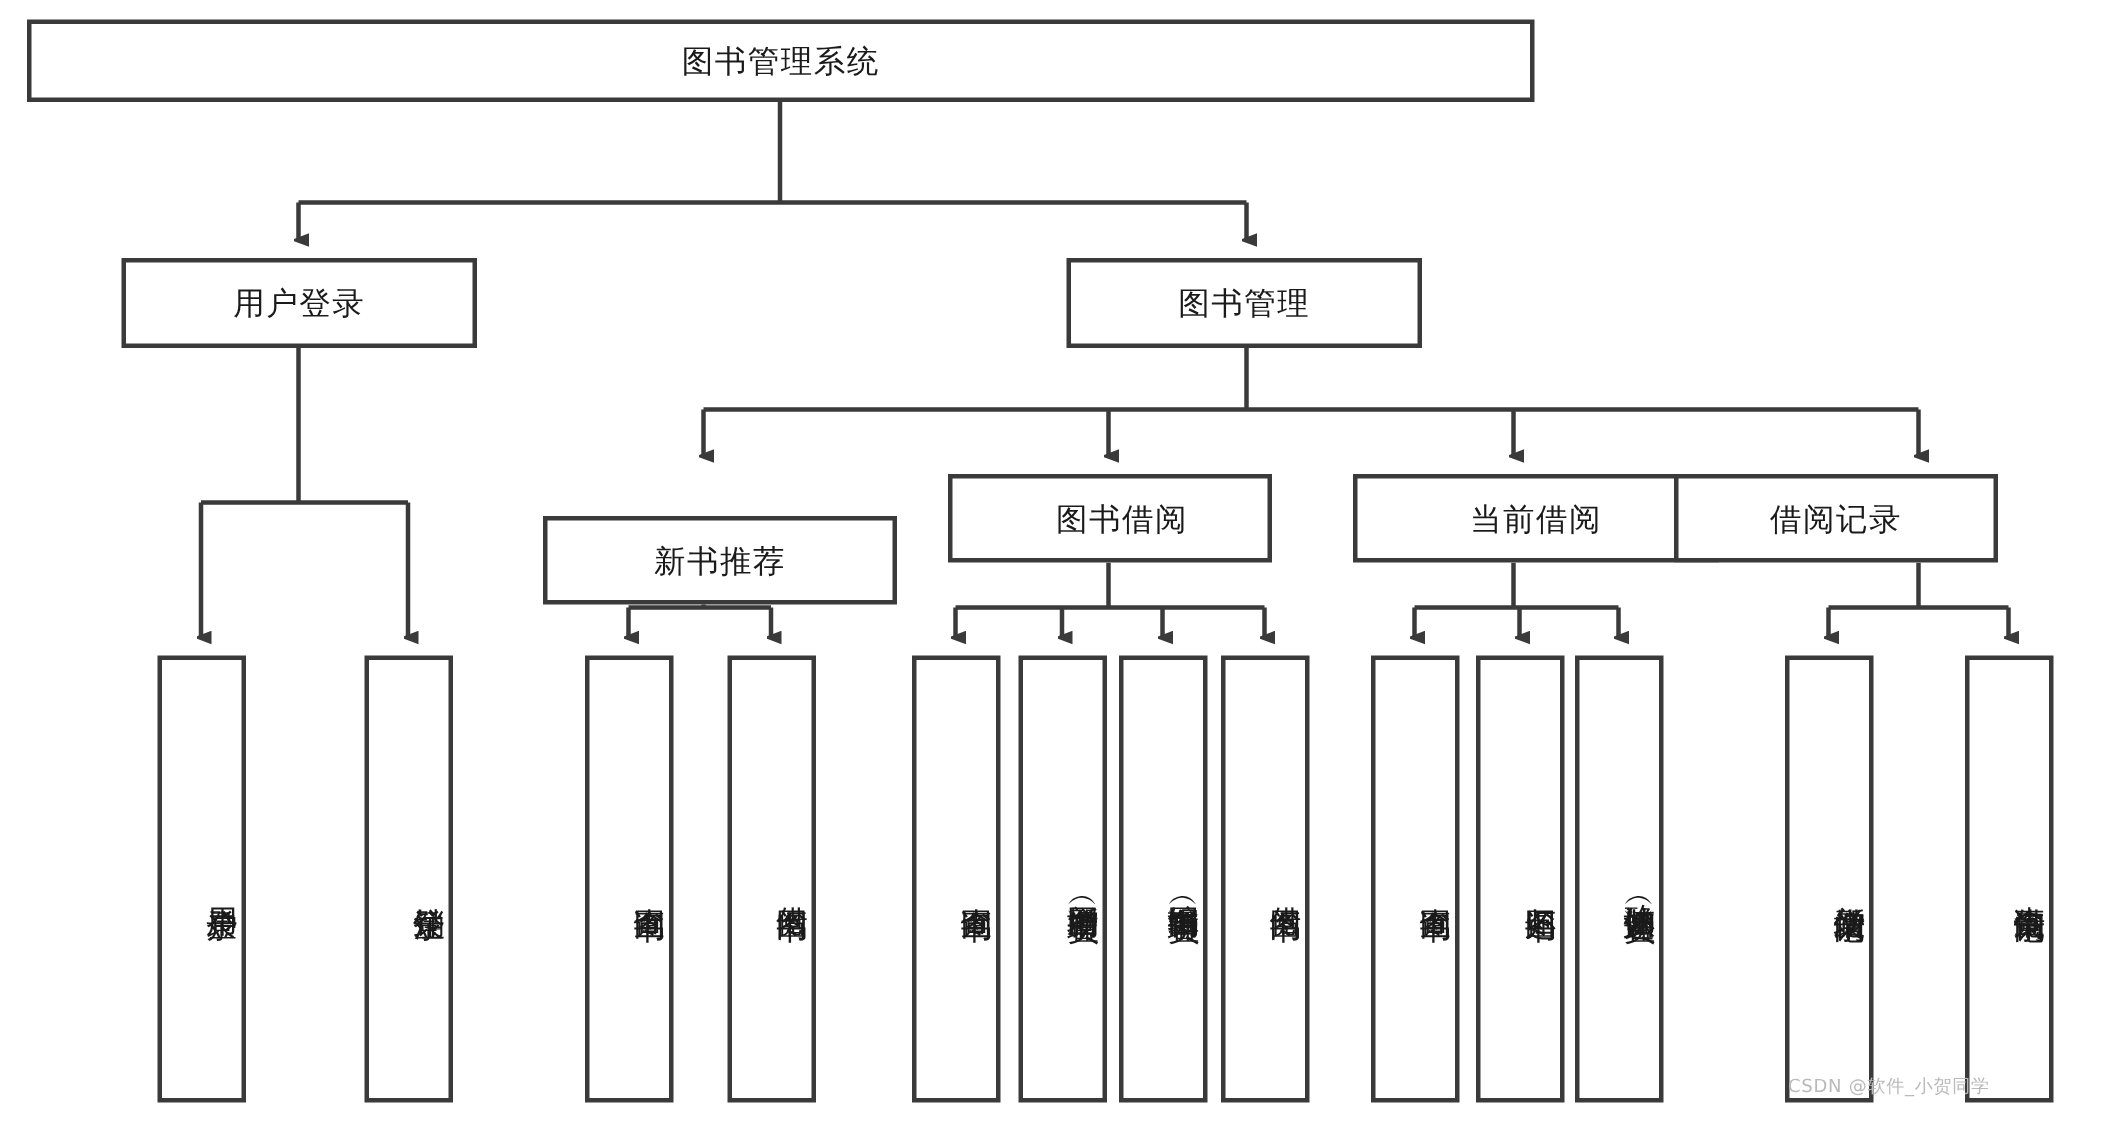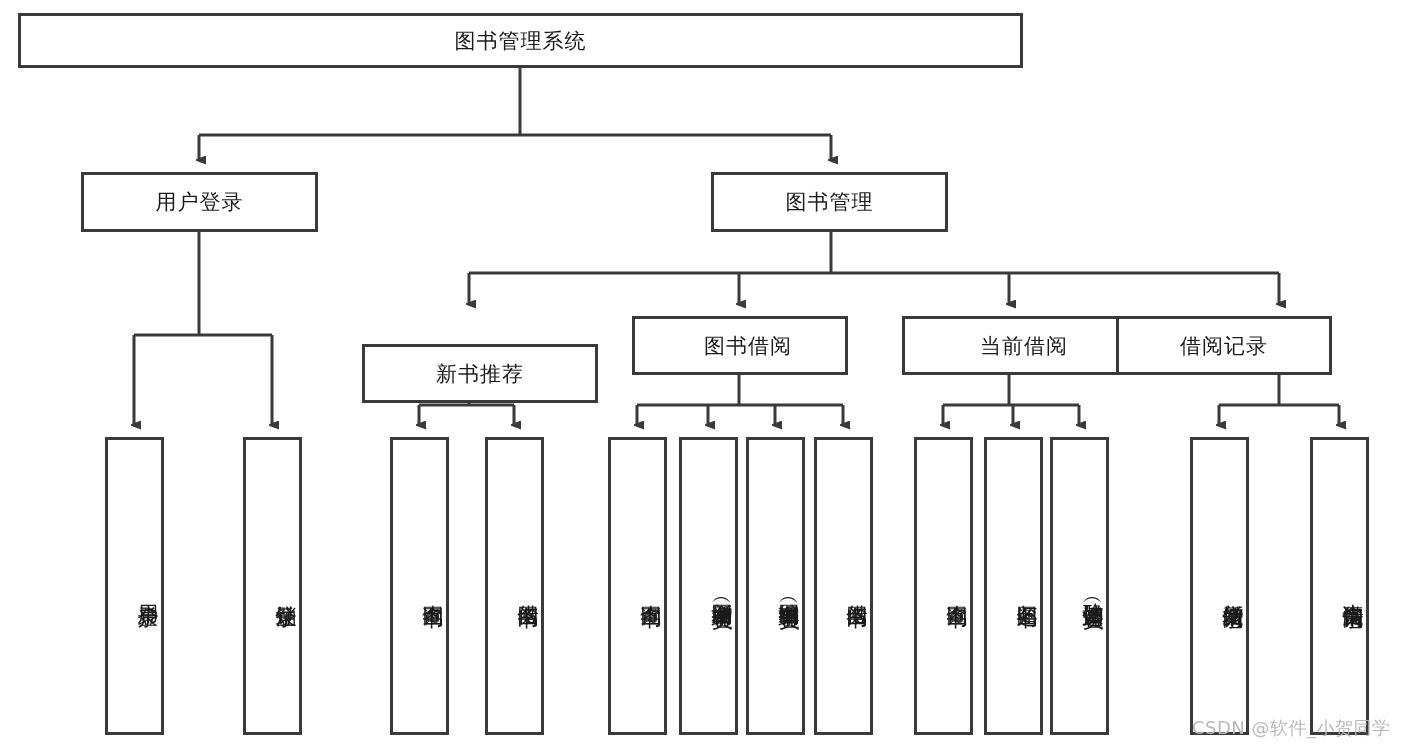--- a/index.html
+++ b/index.html
@@ -49,21 +49,21 @@
   #svg-links {
     position: absolute;
     left: 0;
     top: 0;
     width: 1405px;
     height: 747px;
     pointer-events: none;
   }
   .watermark {
     position: absolute;
-    font-size: 18px;
+    font-size: 12px;
     color: #b9b9b9;
     white-space: nowrap;
     letter-spacing: 0.5px;
   }
 </style>
 </head>
 <body>
 
 <div id="canvas">
 

